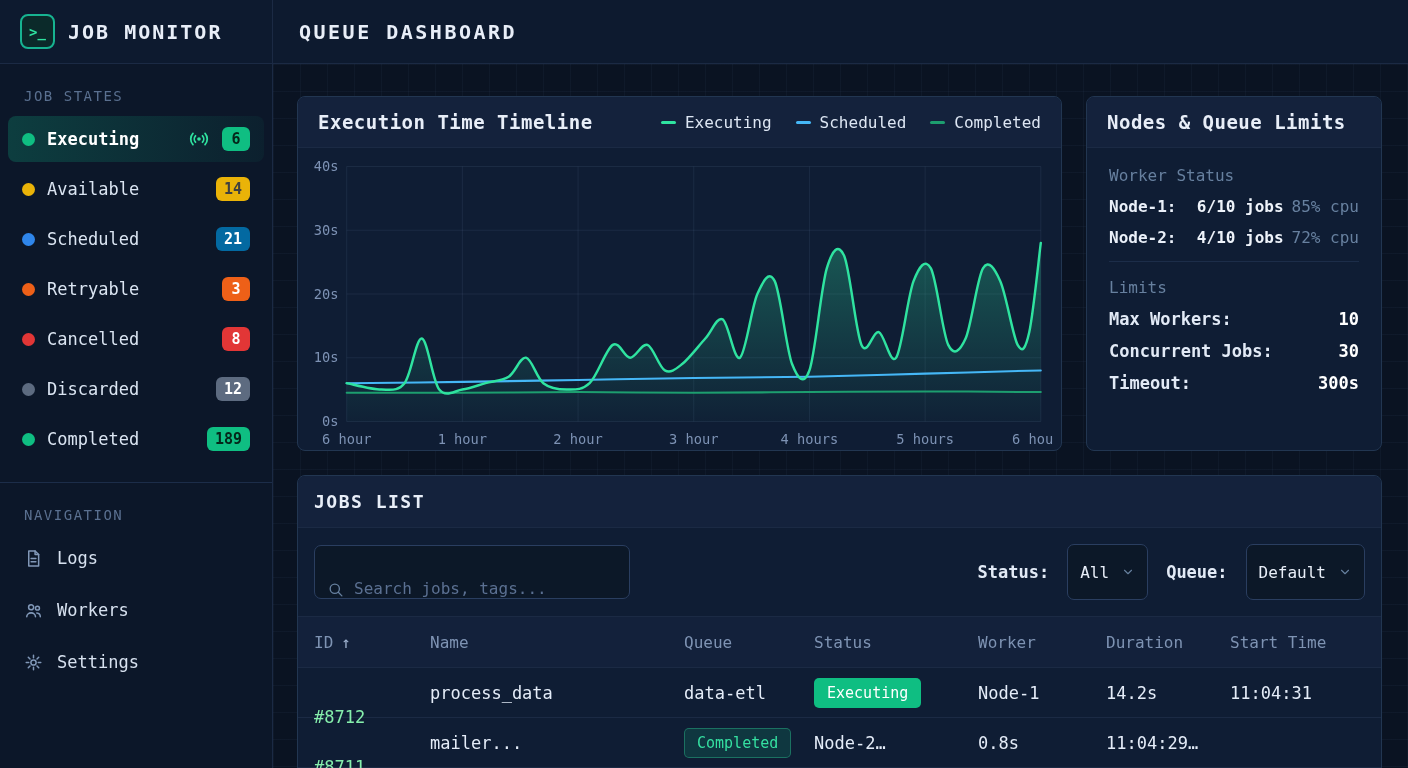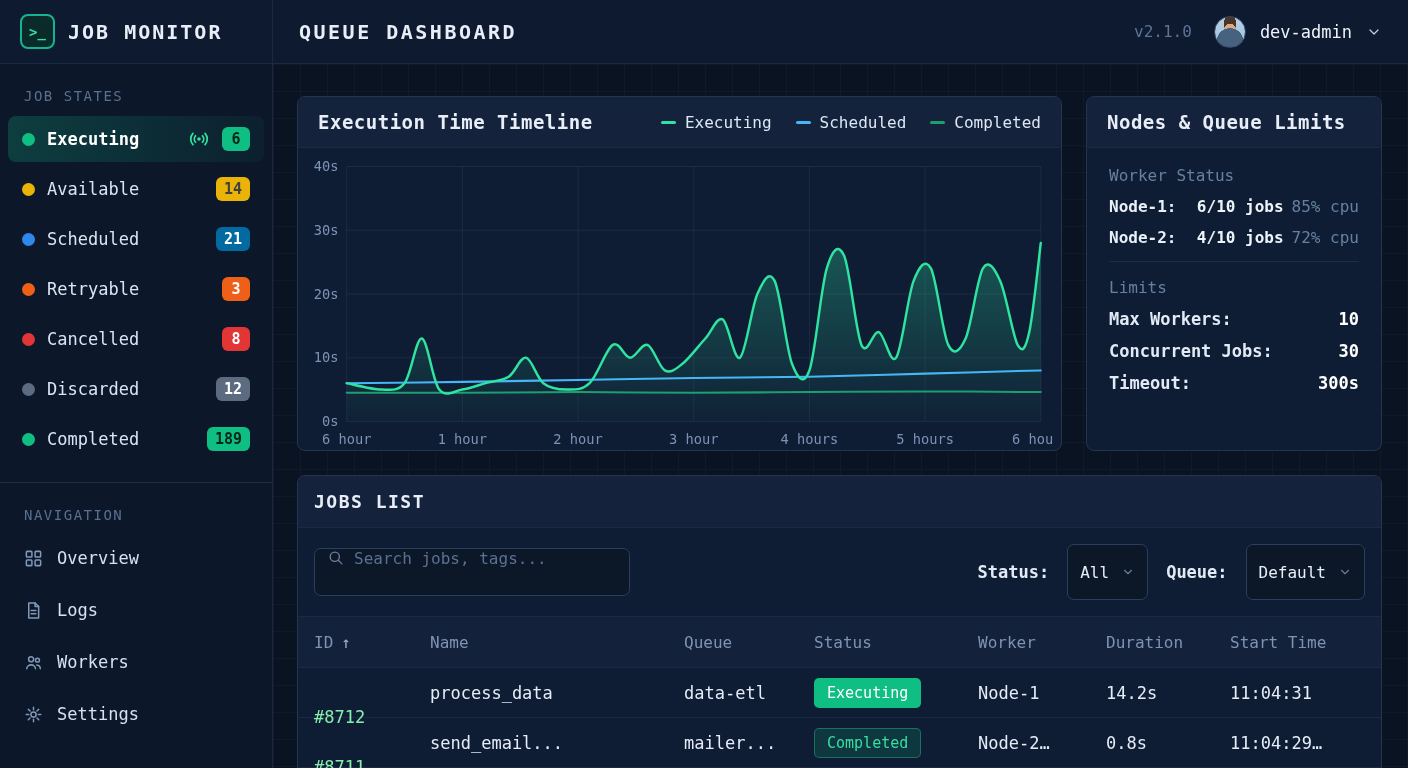--- a/index.html
+++ b/index.html
@@ -78,21 +78,21 @@
   .divider{border-top:1px solid #1c2d49;margin:14px 0 16px;}
   .limit-row{display:flex;justify-content:space-between;margin-bottom:12px;font-size:17px;}
   .limit-row .lbl{color:#e2eaf6;font-weight:700;}
   .limit-row .val{color:#fff;font-weight:700;}
 
   
   .jobs-card{margin-top:24px;display:flex;flex-direction:column;}
   .jobs-head{padding:15px 16px;}
   .jobs-head .card-title{font-size:18px;letter-spacing:1.5px;}
   .controls{display:flex;align-items:center;justify-content:space-between;padding:16px;}
-  .search{display:flex;align-items:flex-start;gap:10px;width:316px;height:48px;background:#0c1828;border:1px solid #2a3e60;border-radius:7px;padding:0 12px;cursor:text;}
+  .search{display:flex;align-items:flex-end;gap:10px;width:316px;height:54px;background:#0c1828;border:1px solid #2a3e60;border-radius:7px;padding:0 12px;cursor:text;}
   .search-ic{width:17px;height:17px;color:#67809f;display:flex;flex:none;}
   .search input{flex:1;background:transparent;border:none;outline:none;color:#dbe5f2;font:inherit;font-size:16px;}
   .search input::placeholder{color:#5b7092;}
   .filters{display:flex;align-items:center;gap:18px;}
   .filter-group{display:flex;align-items:center;gap:18px;}
   .filter-label{font-size:17px;color:#e2eaf6;font-weight:700;}
   .select{display:inline-flex;align-items:center;gap:12px;height:56px;padding:0 12px;background:#0c1828;border:1px solid #2a3e60;border-radius:7px;cursor:pointer;}
   .select-value{font-size:16px;color:#e8eef8;}
   .select-chevron{width:14px;height:14px;color:#67809f;display:flex;}
   .table{display:flex;flex-direction:column;}
@@ -161,31 +161,20 @@
           <span class="state-label">Completed</span>
           <span class="count-badge" style="background: rgb(15, 190, 130); color: rgb(5, 38, 26);">189</span>
         </div>
       </div>
     <div class="sidebar-divider"></div>
     <div class="section-title">NAVIGATION</div>
     <div class="nav">
         <div class="nav-item">
           <span class="nav-icon">
             <svg class="ic" viewBox="0 0 24 24">
-              <rect x="3" y="3" width="7" height="7" rx="1"></rect>
-              <rect x="14" y="3" width="7" height="7" rx="1"></rect>
-              <rect x="3" y="14" width="7" height="7" rx="1"></rect>
-              <rect x="14" y="14" width="7" height="7" rx="1"></rect>
-            </svg>
-          </span>
-          <span class="nav-label">Overview</span>
-        </div>
-        <div class="nav-item">
-          <span class="nav-icon">
-            <svg class="ic" viewBox="0 0 24 24">
               <path d="M6 2.5h8l4.5 4.5v14.5H6z"></path>
               <path d="M14 2.5V7h4.5"></path>
               <path d="M9 12h6M9 16h6"></path>
             </svg>
           </span>
           <span class="nav-label">Logs</span>
         </div>
         <div class="nav-item">
           <span class="nav-icon">
             <svg class="ic" viewBox="0 0 24 24">
@@ -206,30 +195,20 @@
           </span>
           <span class="nav-label">Settings</span>
         </div>
       </div>
   </aside>
 
   <div class="main">
 
     <header class="topbar">
       <div class="page-title">QUEUE DASHBOARD</div>
-      <div class="topbar-right">
-        <span class="version">v2.1.0</span>
-        <span class="avatar"></span>
-        <span class="username">dev-admin</span>
-        <span class="chevron">
-            <svg class="ic" viewBox="0 0 24 24">
-              <path d="M6 9l6 6 6-6"></path>
-            </svg>
-          </span>
-      </div>
     </header>
 
     <div class="content">
       <div class="row-top">
 
         <section class="card timeline-card">
           <div class="card-head">
             <div class="card-title">Execution Time Timeline</div>
             <div class="legend">
                 <span class="legend-item">
@@ -390,21 +369,20 @@
                 <span class="td id-cell">#8712</span>
                 <span class="td">process_data</span>
                 <span class="td">data-etl</span>
                 <span class="td"><span class="badge" style="background: rgb(15, 190, 130); color: rgb(255, 255, 255); border: 1px solid transparent;">Executing</span></span>
                 <span class="td">Node-1</span>
                 <span class="td">14.2s</span>
                 <span class="td">11:04:31</span>
               </div>
               <div class="tr">
                 <span class="td id-cell">#8711…</span>
-                <span class="td">send_email...</span>
                 <span class="td">mailer...</span>
                 <span class="td"><span class="badge" style="background: rgba(16, 190, 130, 0.16); color: rgb(53, 224, 161); border: 1px solid rgba(53, 224, 161, 0.35);">Completed</span></span>
                 <span class="td">Node-2…</span>
                 <span class="td">0.8s</span>
                 <span class="td">11:04:29…</span>
               </div>
               <div class="tr">
                 <span class="td id-cell">#8710</span>
                 <span class="td">process_data</span>
                 <span class="td">mailer…</span>

